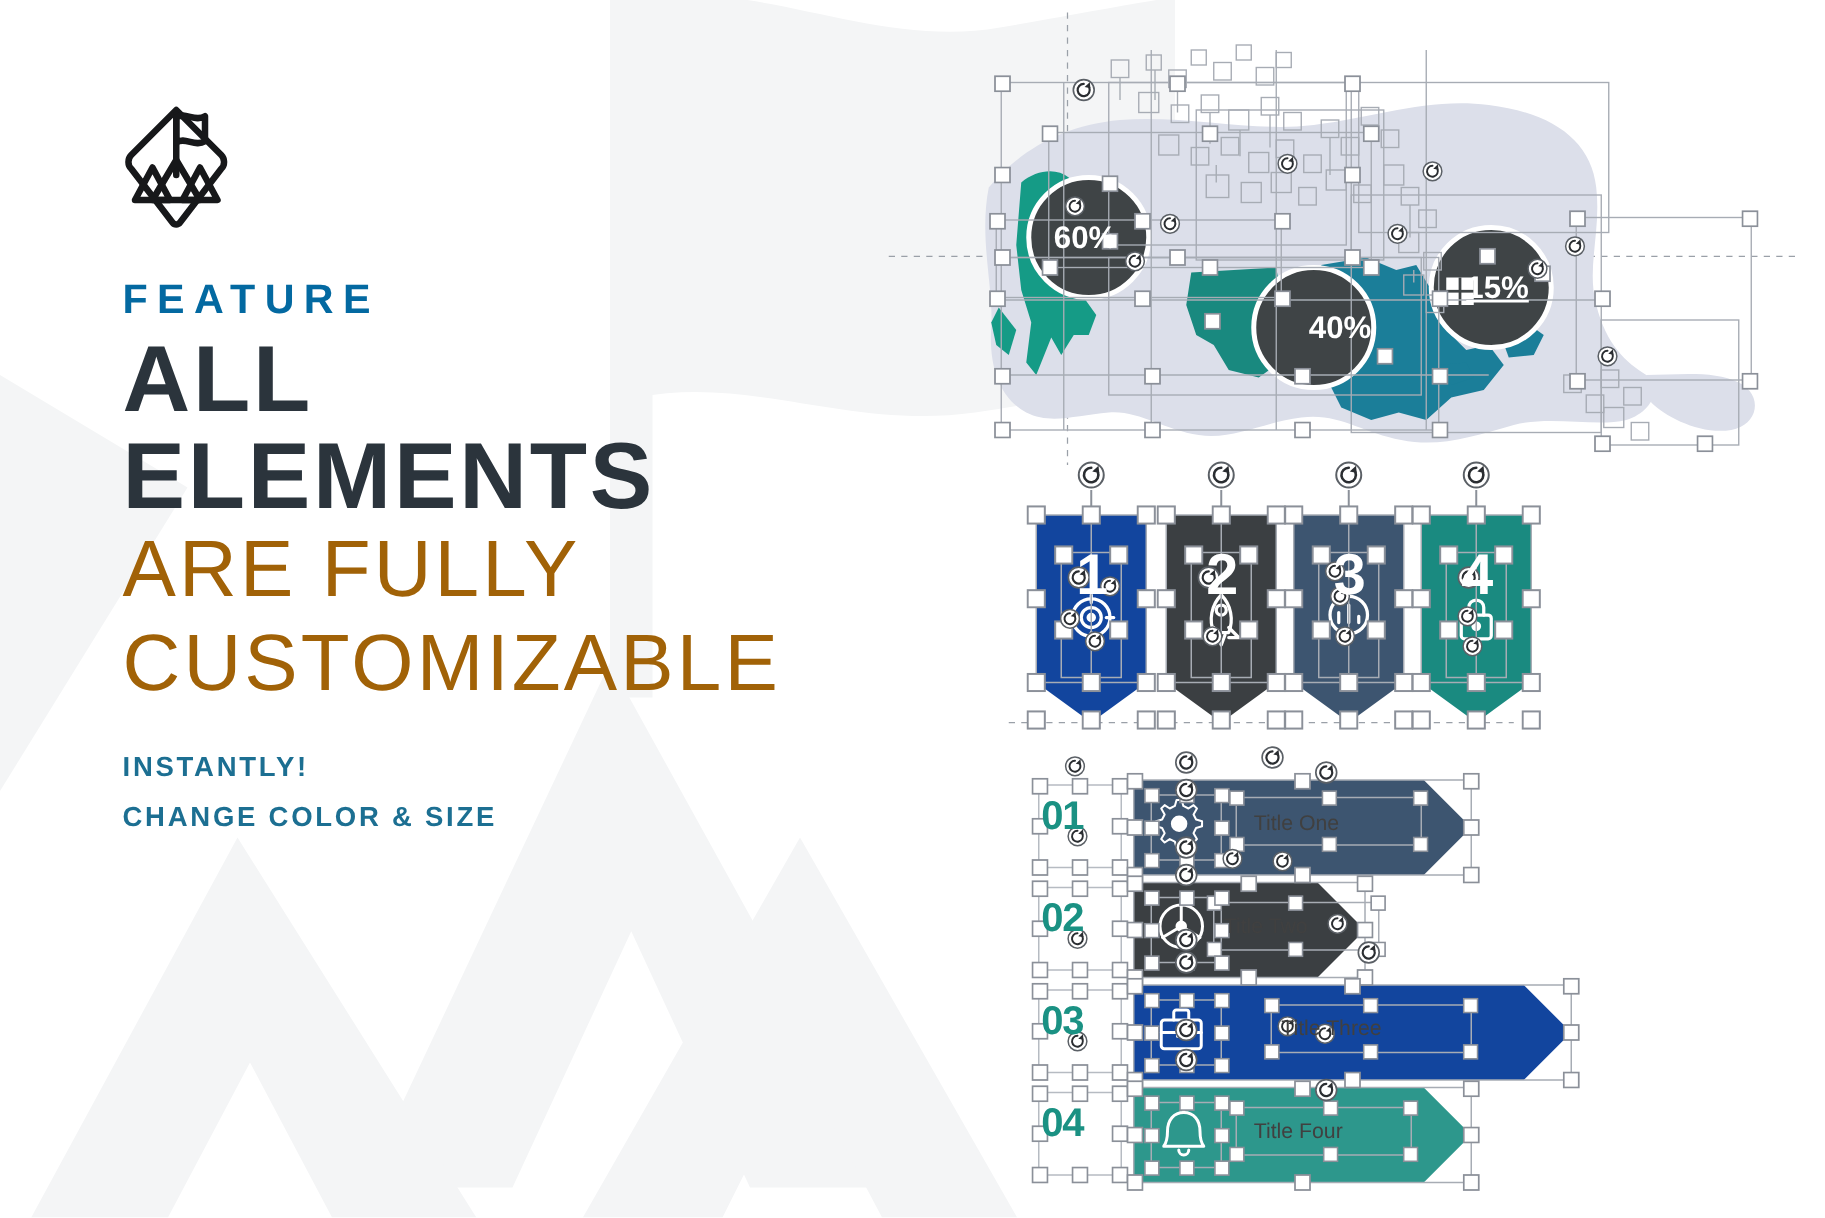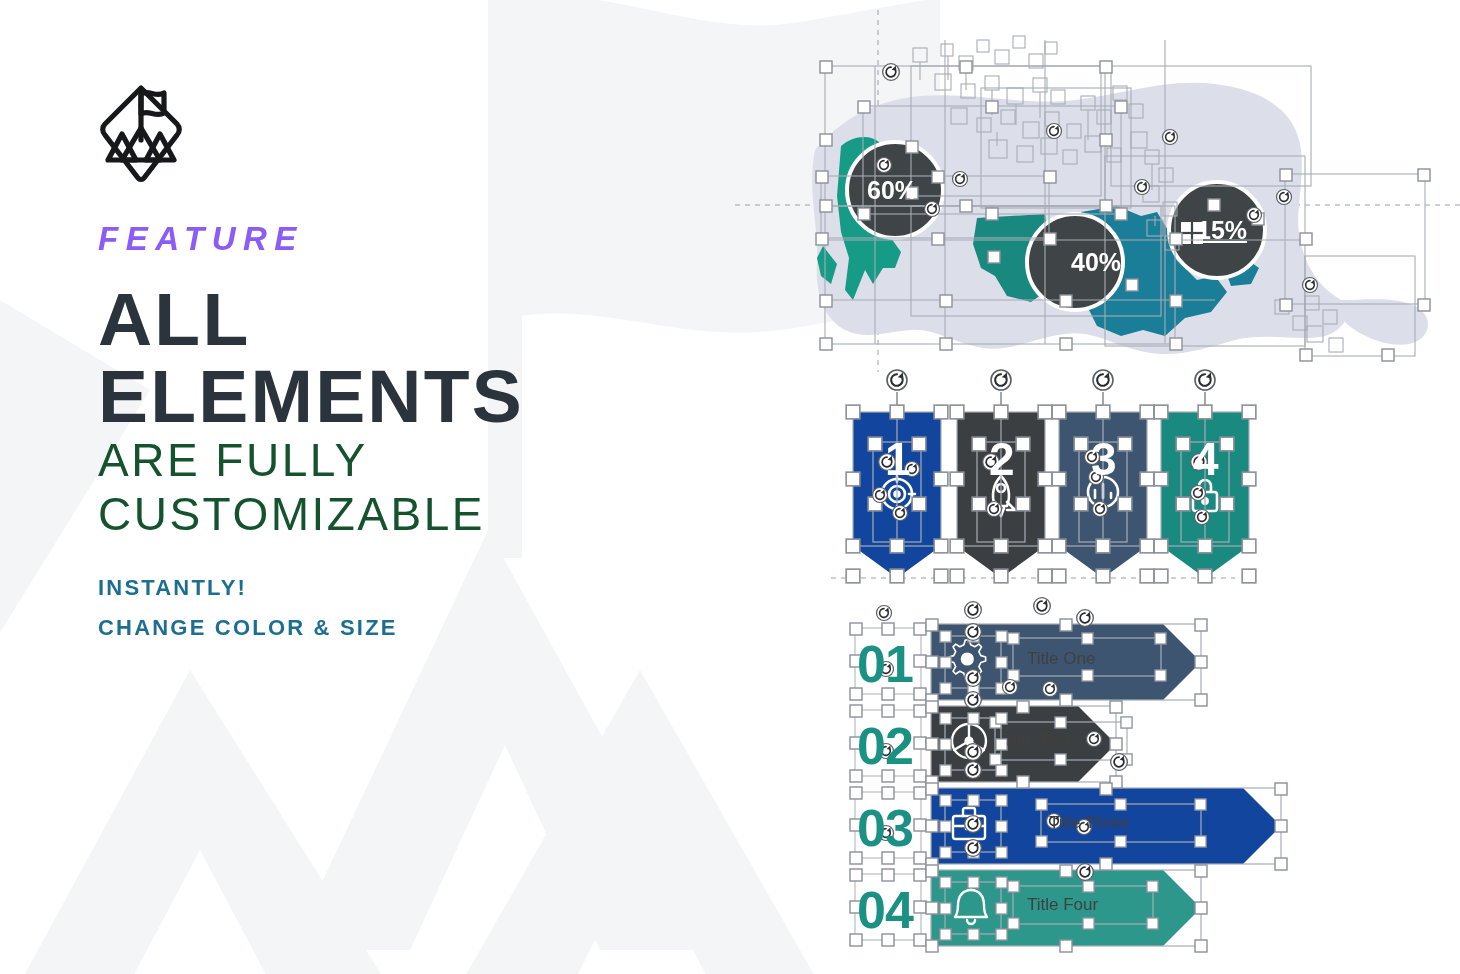--- a/index.html
+++ b/index.html
@@ -37,54 +37,53 @@
     top: 82px;
     width: 700px;
     z-index: 5;
   }
   .logo-mark { width: 86px; height: 104px; display: block; margin-bottom: 36px; }
 
   .eyebrow {
     font-size: 33px;
     font-weight: bold;
     letter-spacing: 7.5px;
-    color: #8b5cf6;
+    color: #0369a1;
     line-height: 1;
-    margin-bottom: 26px;
-    font-style: italic;
+    margin-bottom: 10px;
   }
   .headline { line-height: 1.0; }
   .hl-bold {
     font-size: 75px;
     font-weight: bold;
     letter-spacing: 2.2px;
     color: #2b343c;
     line-height: 1.02;
     display: block;
   }
   .hl-light {
-    font-size: 46px;
+    font-size: 64px;
     font-weight: 300;
     letter-spacing: 2.5px;
-    color: #14532d;
+    color: #a16207;
     line-height: 1.17;
     display: block;
   }
   .subline {
     margin-top: 26px;
     font-size: 22px;
     font-weight: bold;
     letter-spacing: 2.2px;
     color: #1c6f92;
     line-height: 1.85;
   }
   .subline span { display: block; }
 
   
-  .right-col { position: absolute; left: 745px; top: 0; width: 715px; height: 974px; z-index: 4; }
+  .right-col { position: absolute; left: 721px; top: 0; width: 715px; height: 974px; z-index: 4; }
 
   .svg-layer { position: absolute; left: 0; top: 0; width: 715px; height: 974px; overflow: visible; }
 
   
   .pct-label {
     position: absolute;
     color: #ffffff;
     font-size: 25px;
     font-weight: 600;
     letter-spacing: 0px;
@@ -96,21 +95,21 @@
     position: absolute;
     color: #ffffff;
     font-size: 46px;
     font-weight: bold;
     z-index: 6;
     pointer-events: none;
   }
   .step-num {
     position: absolute;
     color: #1a9183;
-    font-size: 52px;
+    font-size: 32px;
     font-weight: bold;
     letter-spacing: -1px;
     z-index: 6;
   }
   .arrow-title {
     position: absolute;
     color: #404040;
     font-size: 17px;
     font-weight: 400;
     white-space: nowrap;

